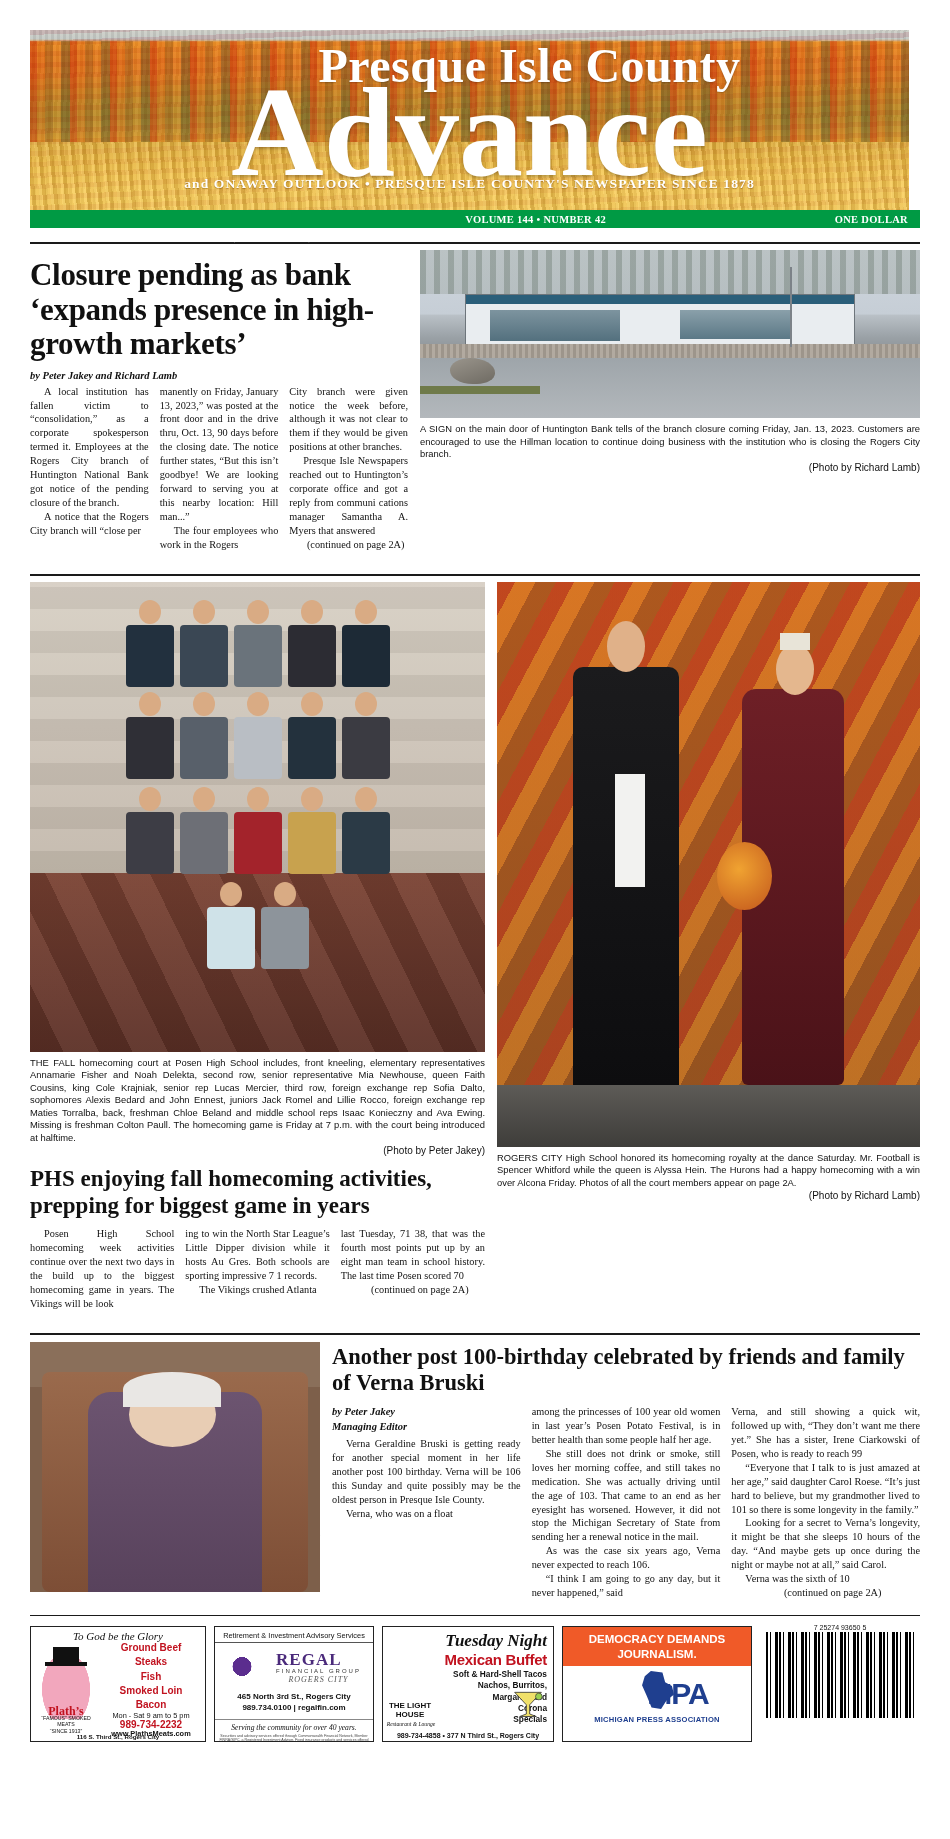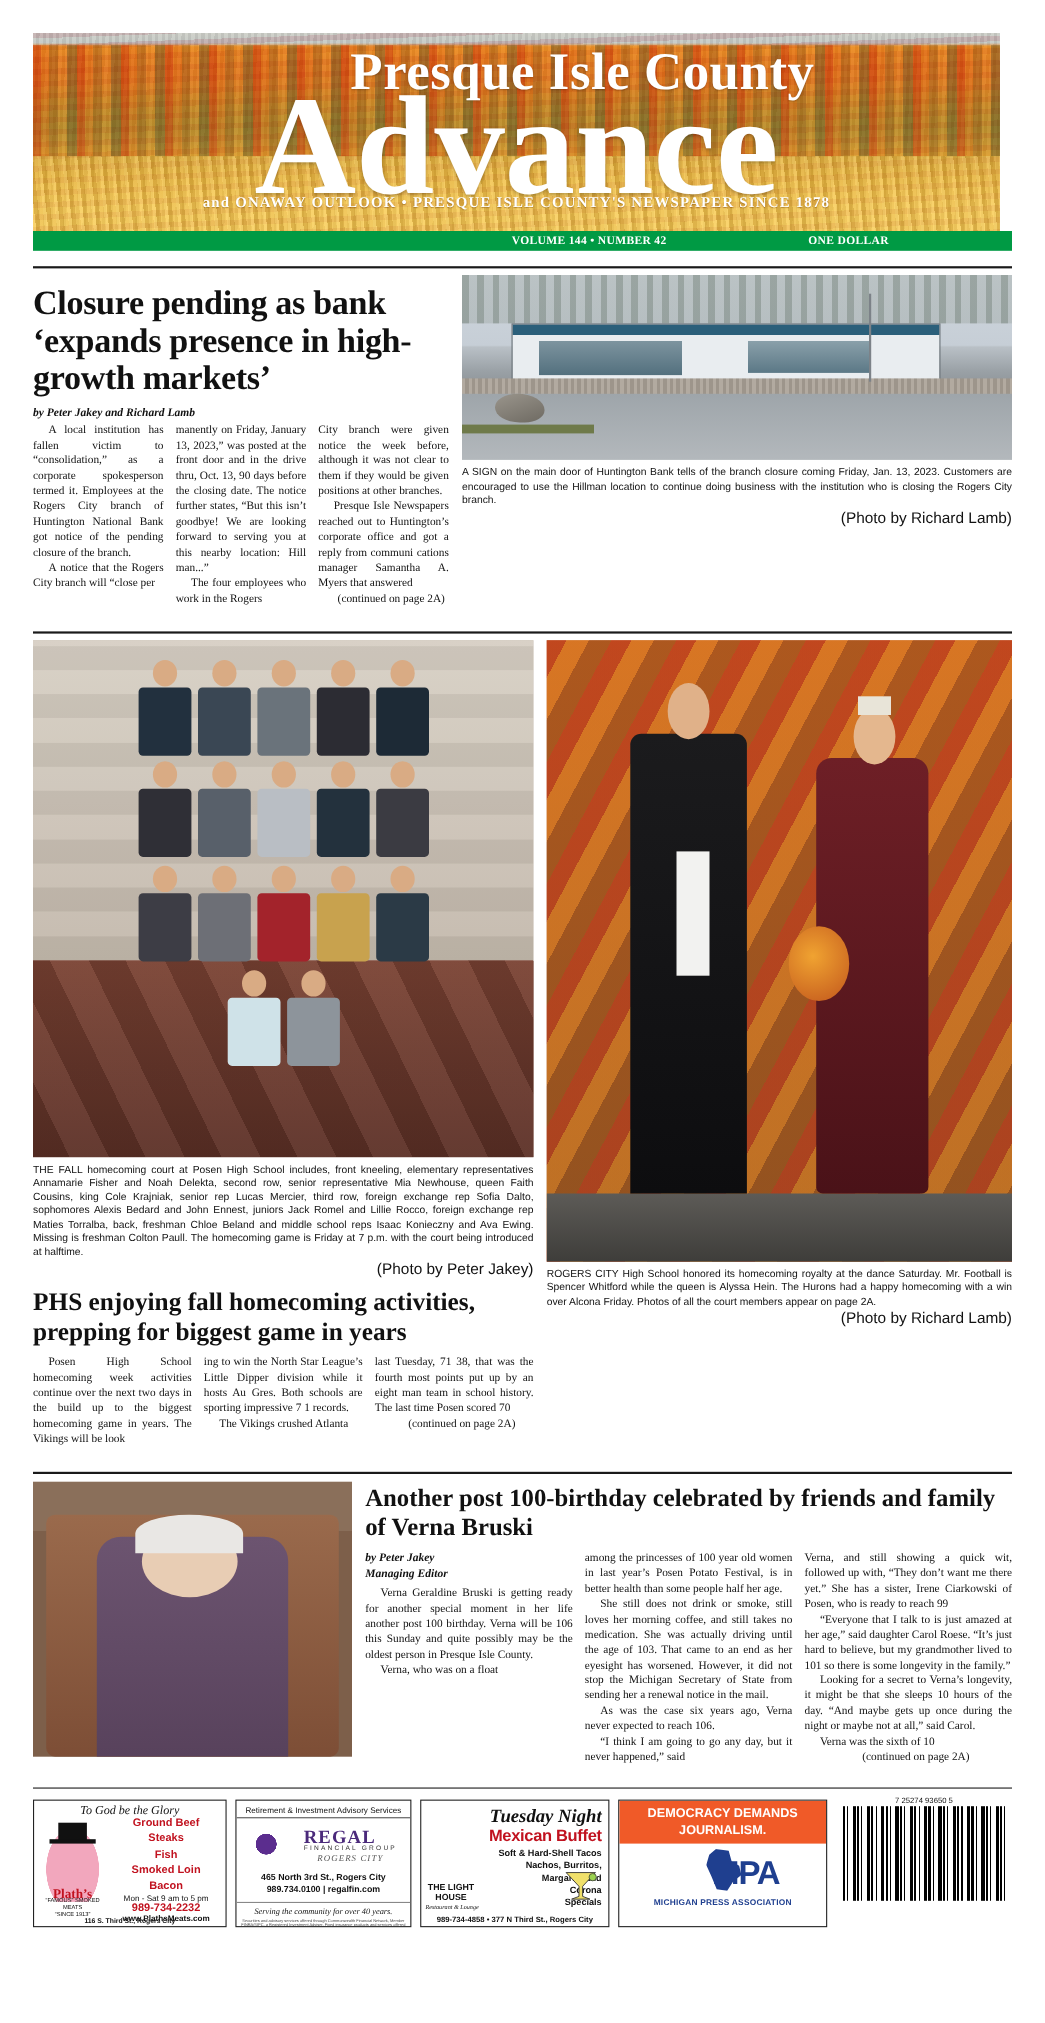--- a/index.html
+++ b/index.html
@@ -98,21 +98,21 @@
     color:#ffffff;
     display:flex; align-items:center;
     font-family:"Liberation Serif", serif;
     font-weight:700;
     font-size:10.5px;
     letter-spacing:0.3px;
     padding:0 12px;
   }
   .datebar .dl { flex:0 0 34%; text-align:right;margin-top:36px; }
   .datebar .dc { flex:1 1 auto; text-align:center; }
-  .datebar .dr { flex:0 0 20%; text-align:left; }
+  .datebar .dr { flex:0 0 20%; text-align:right; }
 
   
   .rule { width:890px; margin:0 30px; border-top:2px solid #1a1a1a; }
   .rule-thin { width:890px; margin:0 30px; border-top:1px solid #1a1a1a; }
 
   
   .block { width:890px; margin:12px 30px; }
   h1.hl {
     font-family:"Liberation Serif", serif;
     font-weight:700;
@@ -160,21 +160,21 @@
   .caption {
     font-family:"Liberation Sans", sans-serif;
     font-size:9.4px;
     line-height:1.33;
     text-align:justify;
     margin-top:5px;
     color:#111;
   }
   .credit {
     font-family:"Liberation Sans", sans-serif;
-    font-size:14px;
+    font-size:10px;
     text-align:right;
     margin-top:1px;
   }
 
   
   .photo-bank {
     width:100%; height:168px;
     background:
       linear-gradient(180deg, #cfd6dd 0%, #c6ced6 38%, #b9c0c6 39%, #9aa1a6 52%, #8e9499 60%, #a8aeb2 62%, #b6bcc0 100%);
     position:relative;

